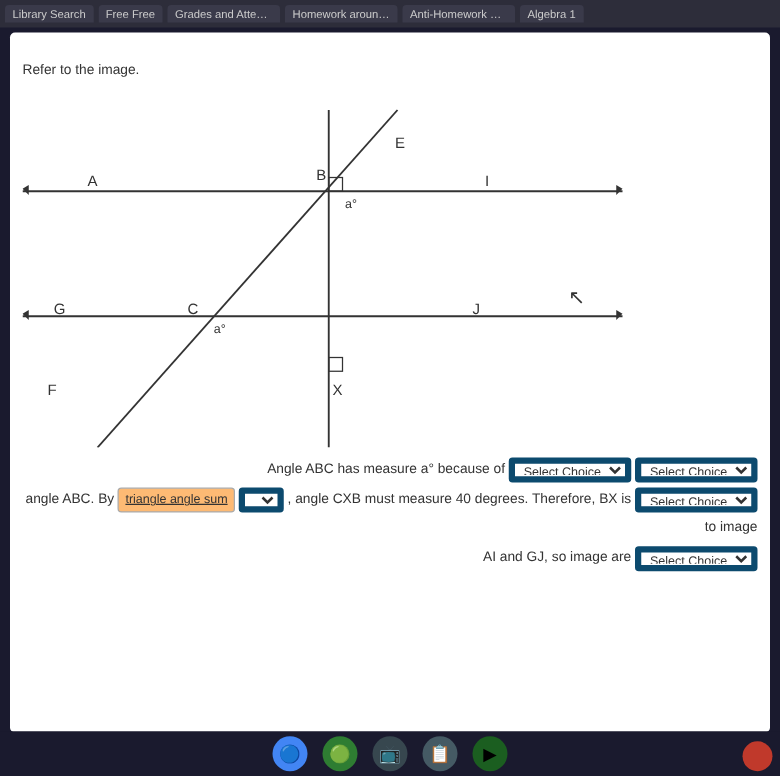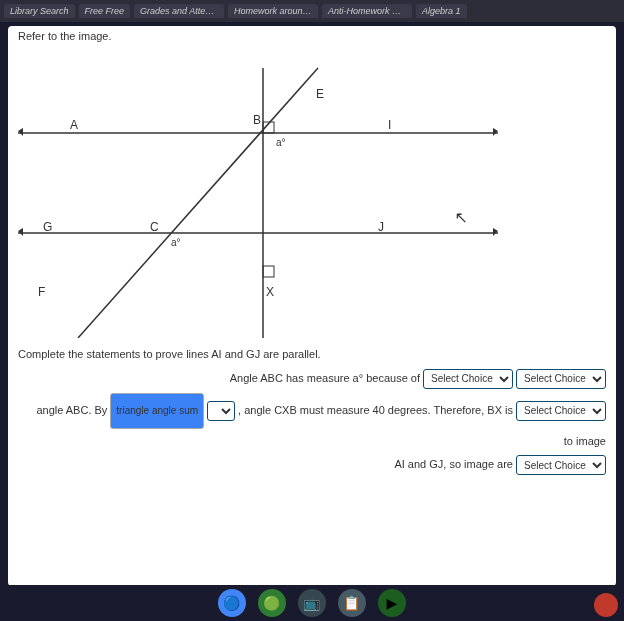--- a/index.html
+++ b/index.html
@@ -13,35 +13,34 @@
     }
     .browser-tabs {
       display: flex;
       background: #2d2d3a;
       height: 22px;
       align-items: center;
       padding: 0 4px;
       gap: 4px;
       font-size: 9px;
       color: #ccc;
-      font-style: italic;
     }
     .tab {
       background: #3a3a4a;
       padding: 2px 6px;
       border-radius: 3px 3px 0 0;
       white-space: nowrap;
       overflow: hidden;
       max-width: 90px;
       text-overflow: ellipsis;
     }
     .main-content {
       background: #ffffff;
       margin: 4px 8px;
-      padding: 4px 10px;
+      padding: 24px 10px;
       border-radius: 4px;
       height: 560px;
       overflow: hidden;
     }
     .refer-text {
       font-size: 11px;
       color: #333;
       margin-bottom: 6px;
     }
     .diagram-area {
@@ -65,38 +64,39 @@
       align-items: center;
       flex-wrap: wrap;
       gap: 3px;
       margin-bottom: 4px;
       font-size: 11px;
       color: #333;
       line-height: 1.8;
       justify-content: flex-end;
     }
     .inline-select {
-      border: 1px solid #0c4a6e;
+      border: 5px solid #0c4a6e;
       border-radius: 3px;
       background: #fff;
       font-size: 10px;
       padding: 1px 3px;
       color: #333;
       height: 20px;
     }
     .inline-box {
       border: 1px solid #aaa;
       border-radius: 3px;
-      background: #3b82f6;
+      background: #fdba74;
       font-size: 10px;
       padding: 1px 5px;
       color: #333;
-      height: 36px;
+      height: 20px;
       display: inline-flex;
       align-items: center;
+      text-decoration: underline;
     }
     .taskbar {
       position: absolute;
       bottom: 0;
       left: 0;
       width: 624px;
       height: 36px;
       background: #1a1a2e;
       display: flex;
       align-items: center;
@@ -167,21 +167,20 @@
 
       <polygon points="480,83 475,80 475,88" fill="#333"></polygon>
       <polygon points="480,183 475,180 475,188" fill="#333"></polygon>
       <polygon points="0,83 5,80 5,88" fill="#333"></polygon>
       <polygon points="0,183 5,180 5,188" fill="#333"></polygon>
     </svg>
     
     <div class="cursor-indicator">↖</div>
   </div>
 
-  <div class="statement-text">Complete the statements to prove lines AI and GJ are parallel.</div>
 
   <div class="statement-row">
     <span>Angle ABC has measure a° because of</span>
     <select class="inline-select">
       <option>Select Choice</option>
     </select>
     <select class="inline-select">
       <option>Select Choice</option>
     </select>
   </div>

